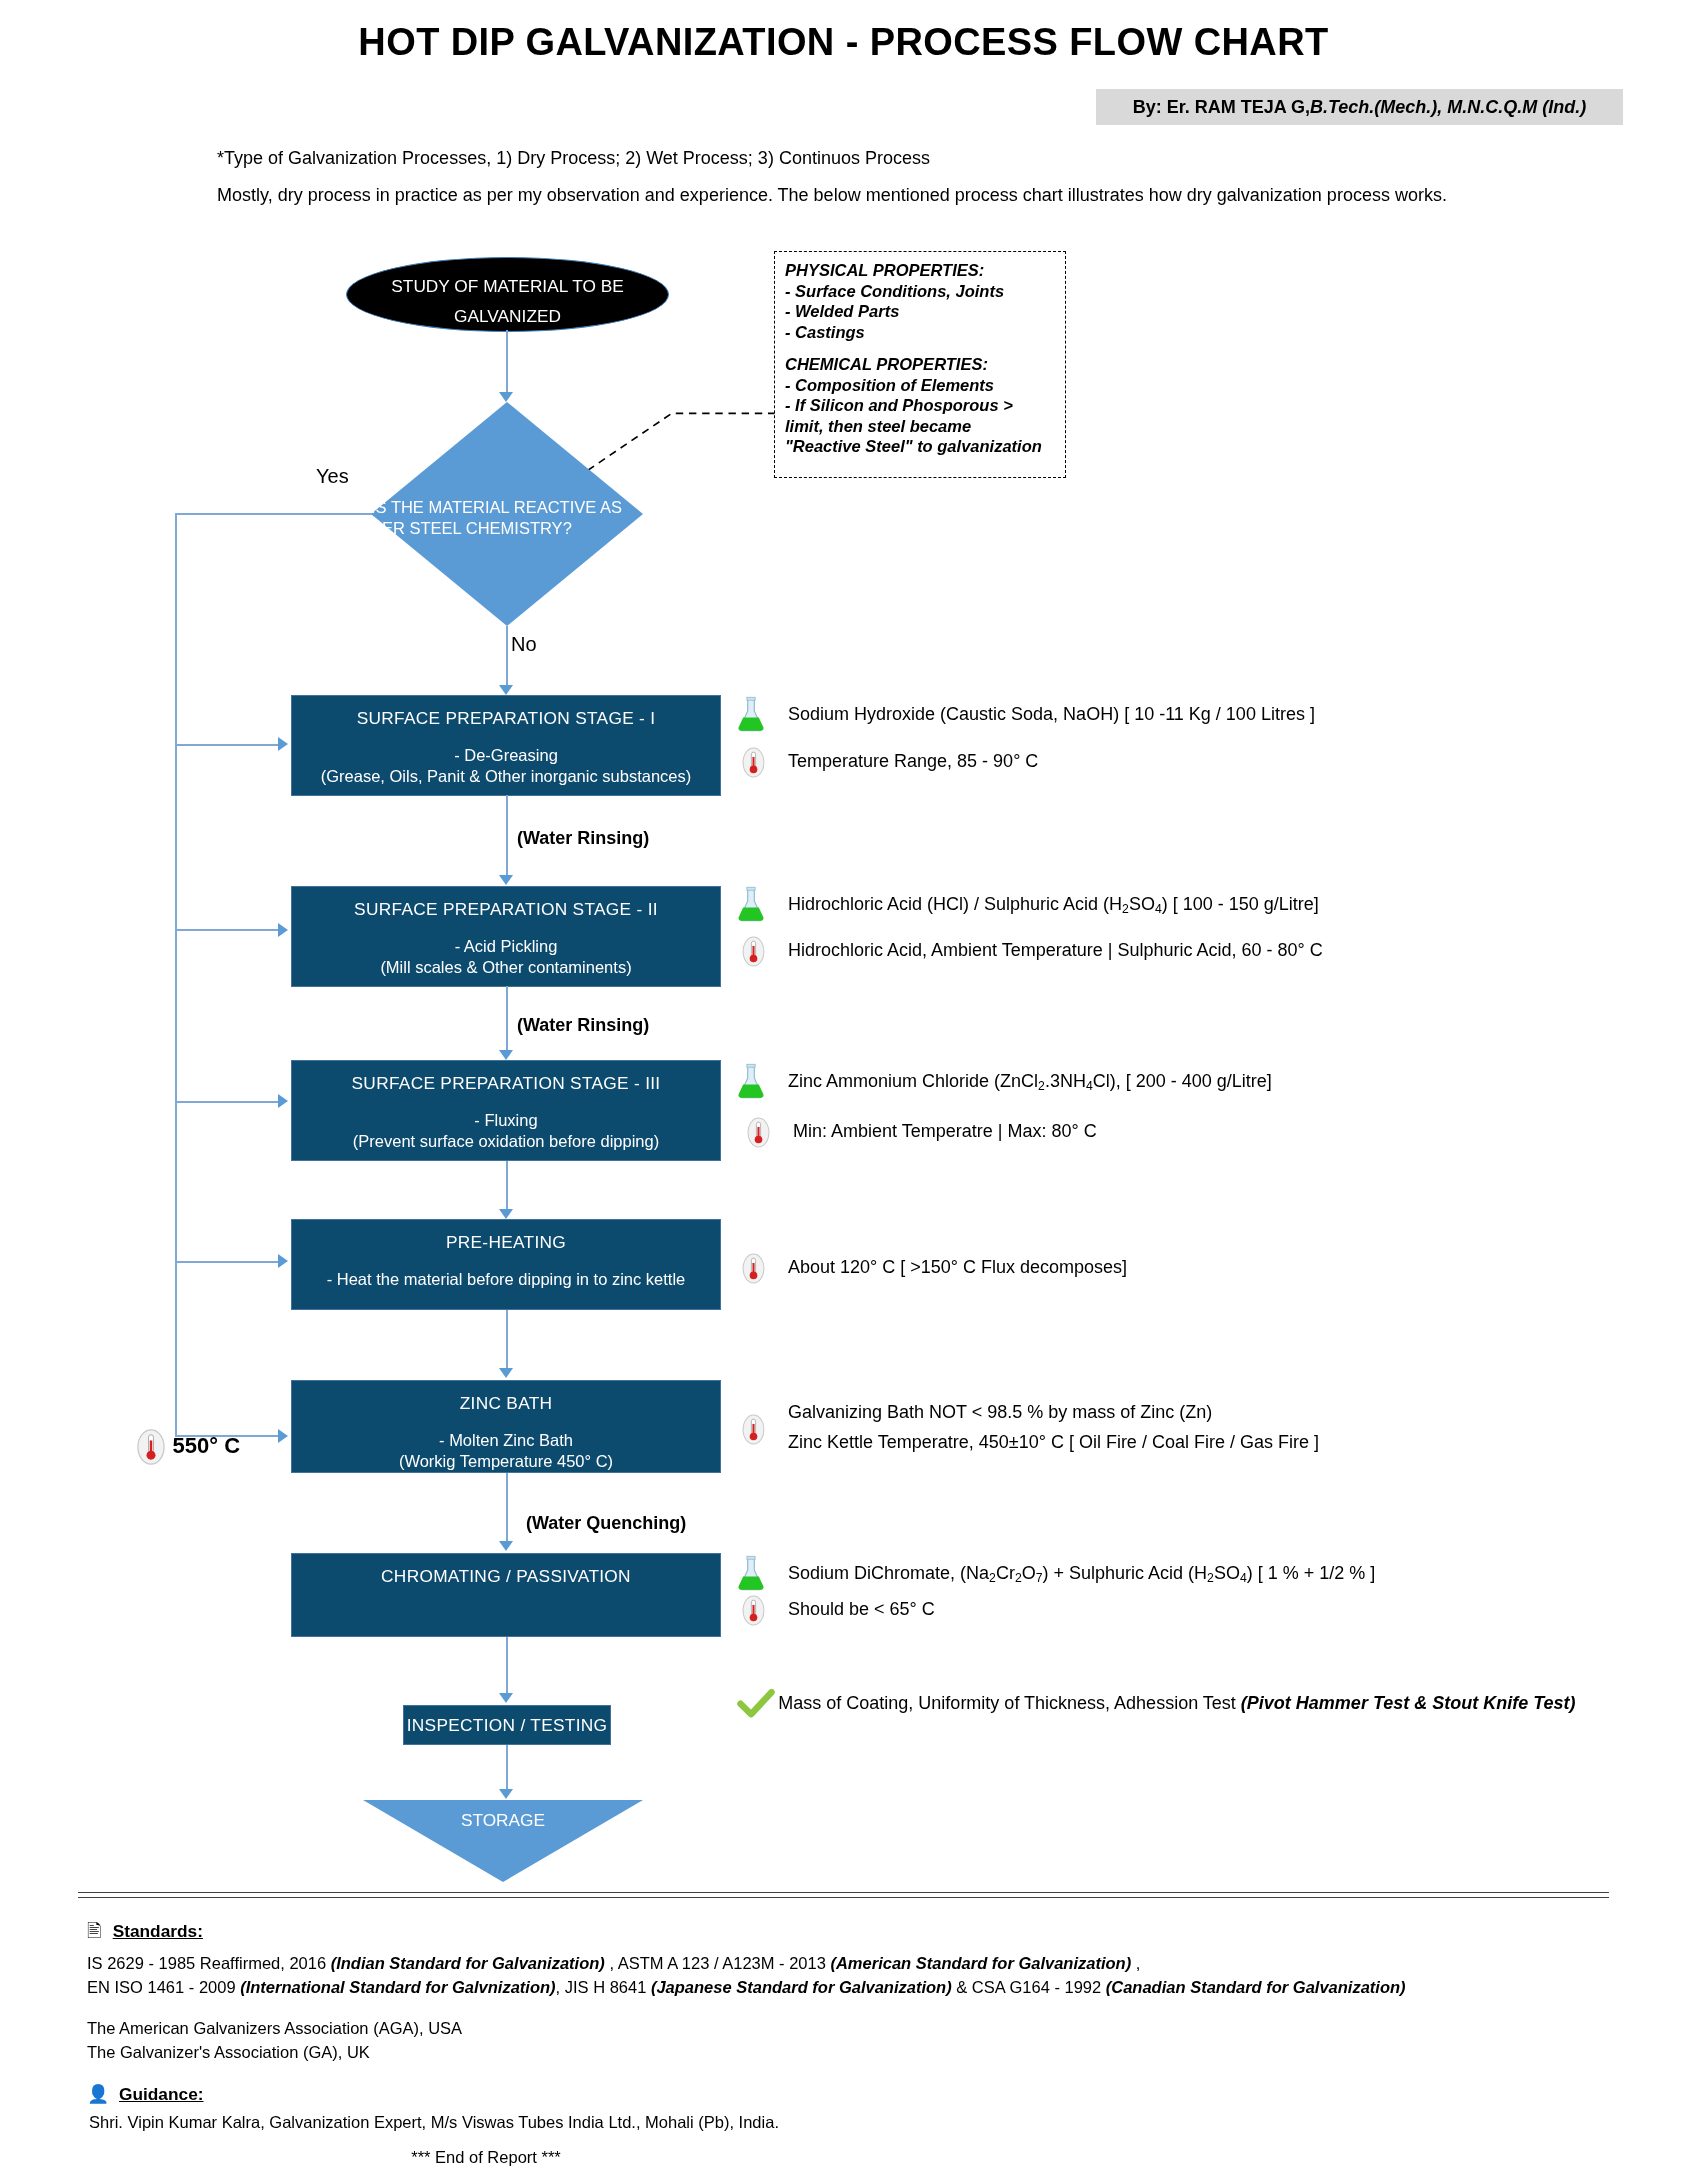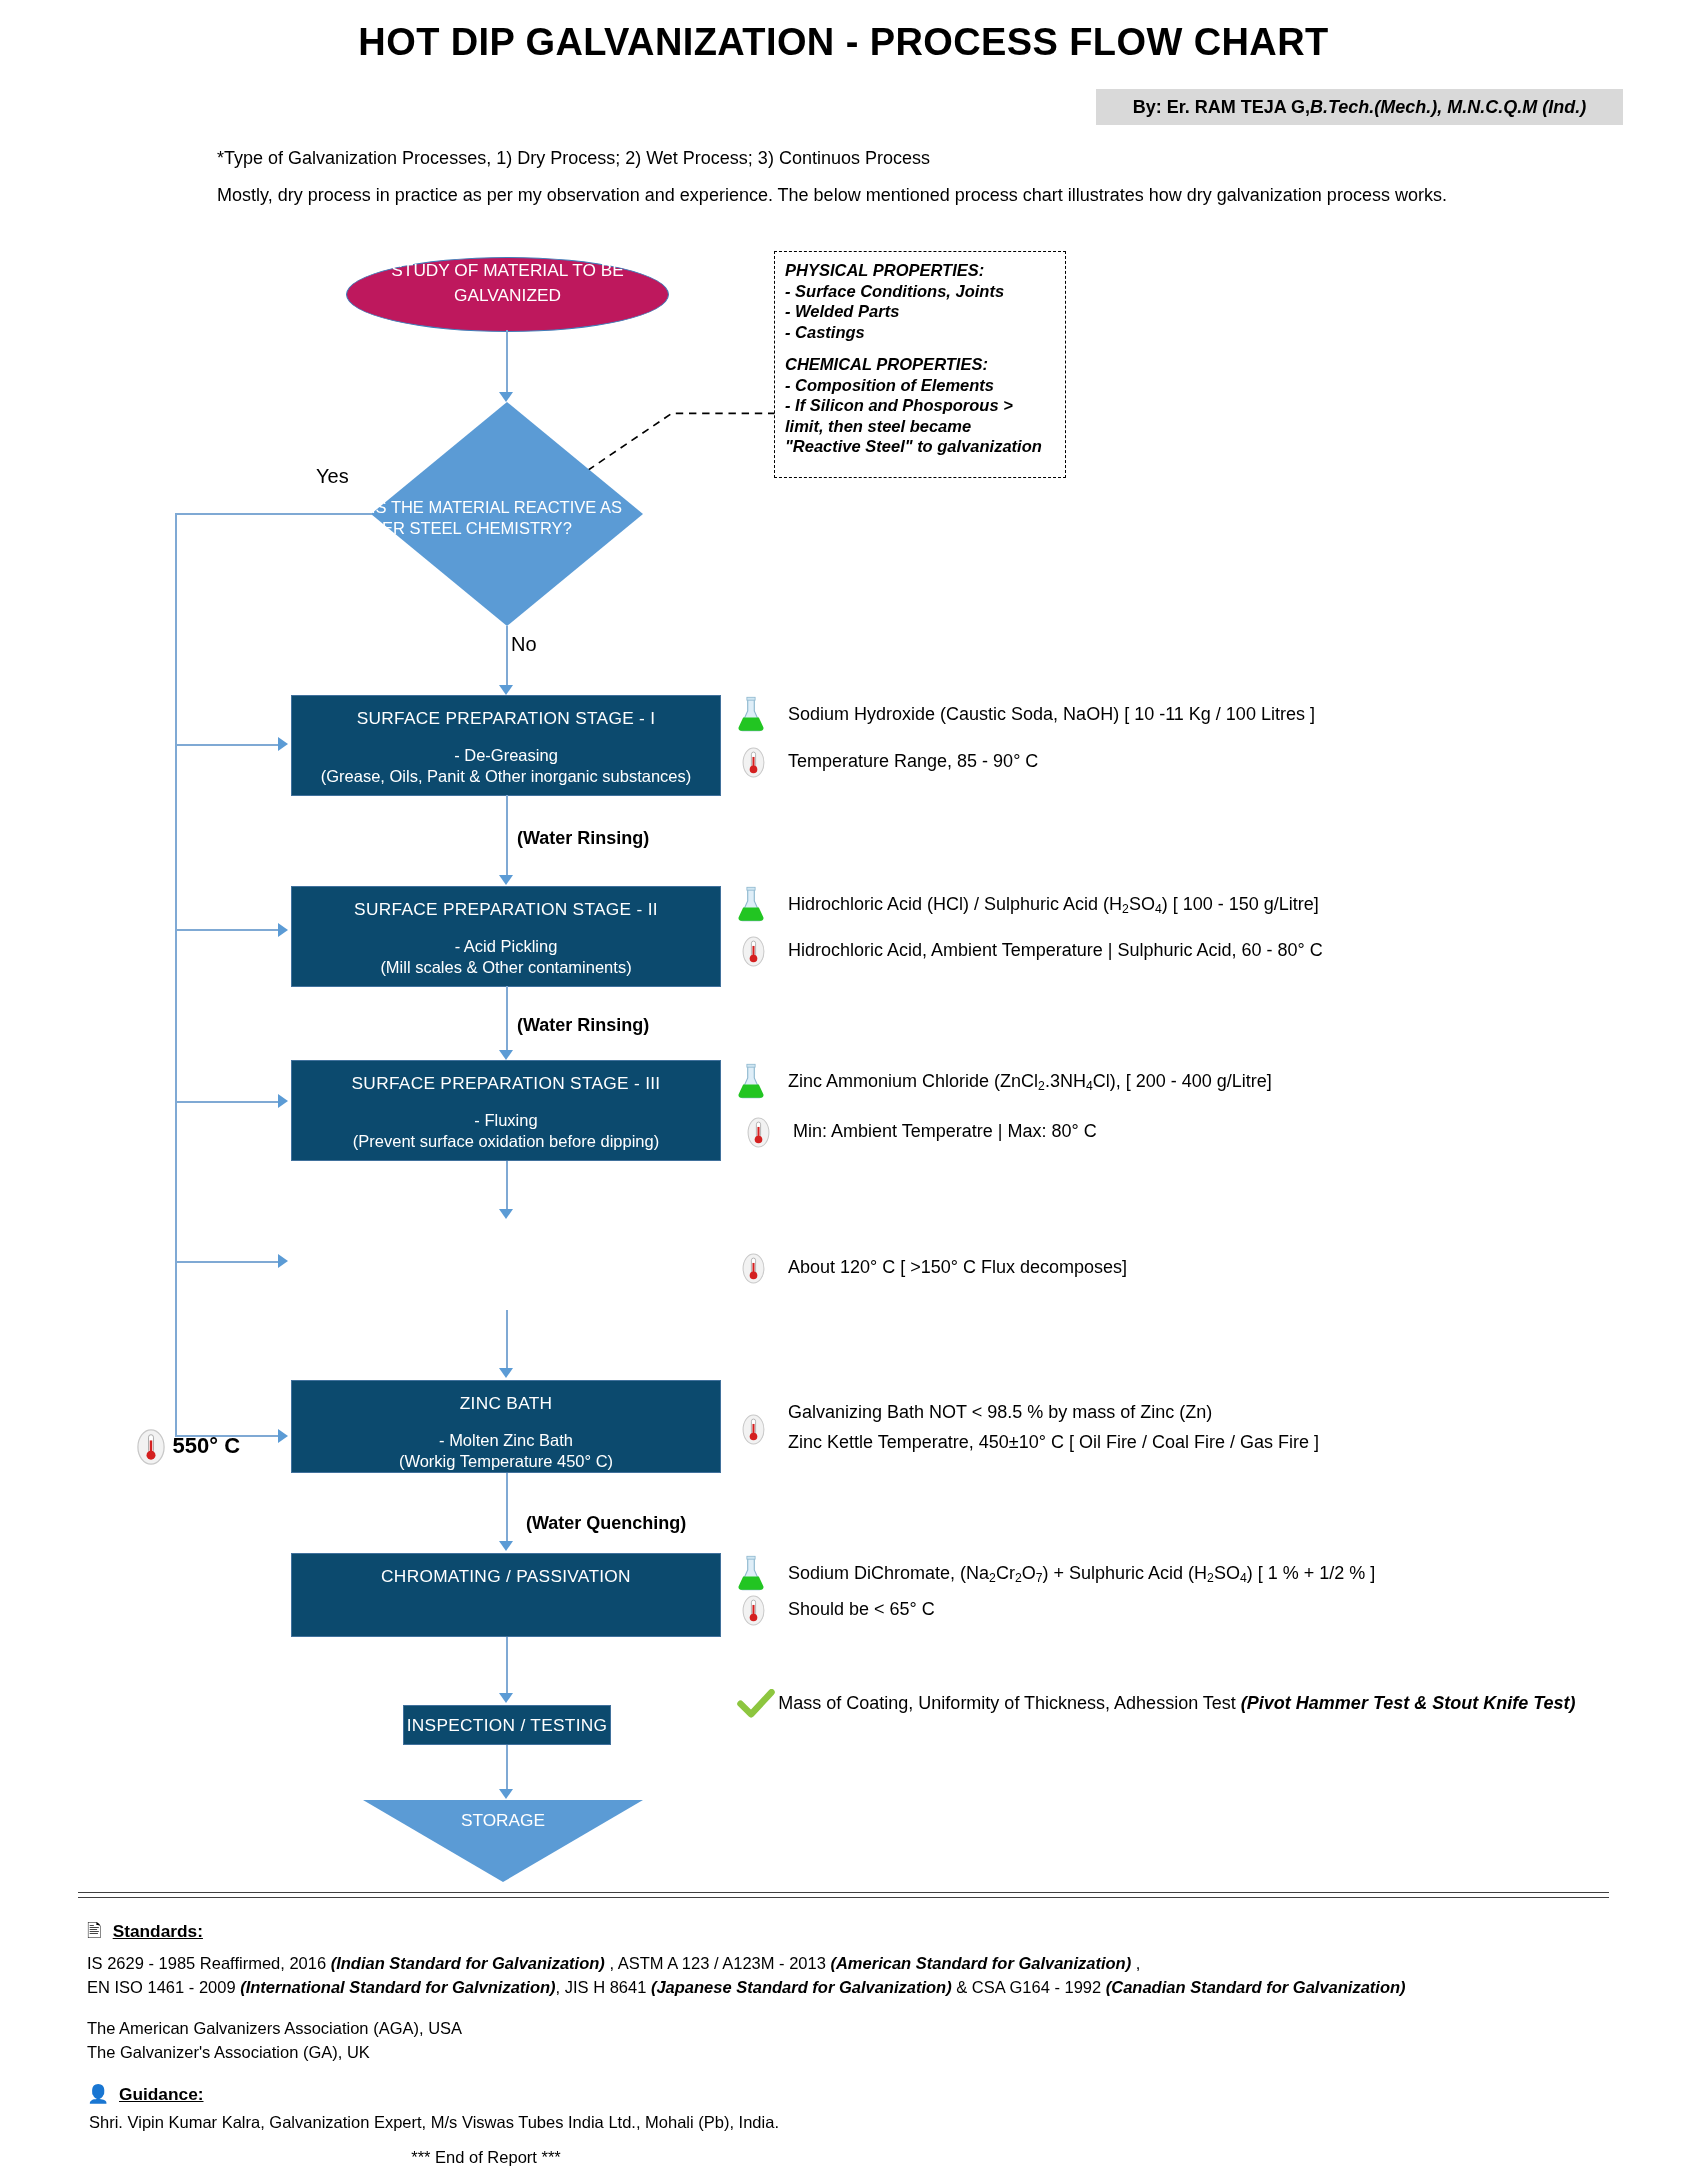--- a/index.html
+++ b/index.html
@@ -26,23 +26,23 @@
     display:flex;align-items:center;justify-content:center;
     font-size:18px;font-weight:bold;
   }
   .byline .ital{font-style:italic;}
   .intro1{position:absolute;left:217px;top:148px;font-size:18px;}
   .intro2{position:absolute;left:217px;top:185px;font-size:18px;}
 
   .ellipse{
     position:absolute;left:346px;top:257px;width:321px;height:73px;
     border-radius:50%;
-    background:#be185d;border:0.8px solid #3f7fba;
-    display:flex;align-items:flex-start;justify-content:center;
-    color:#fff;font-size:17.3px;line-height:25px;text-align:center;
+    background:#000000;border:0.8px solid #3f7fba;
+    display:flex;align-items:flex-end;justify-content:center;
+    color:#fff;font-size:17.3px;line-height:30px;text-align:center;
   }
 
   .diamond-wrap{
     position:absolute;left:371px;top:402px;width:272px;height:224px;
   }
   .diamond-shape{
     position:absolute;left:0;top:0;width:100%;height:100%;
     background:#5b9bd5;
     clip-path:polygon(50% 0%,100% 50%,50% 100%,0% 50%);
   }
@@ -185,20 +185,26 @@
   </div>
 
   <div class="proc" style="left:291px;top:1060px;width:430px;height:101px;">
     <div class="ptitle">SURFACE PREPARATION STAGE - III</div>
     <div class="psub">
       <div>-   Fluxing</div>
       <div>(Prevent surface oxidation before dipping)</div>
     </div>
   </div>
 
+  <div class="proc" style="left:291px;top:1219px;width:430px;height:91px;">
+    <div class="ptitle">PRE-HEATING</div>
+    <div class="psub">
+      <div>-  Heat the material before dipping in to zinc kettle</div>
+    </div>
+  </div>
 
   <div class="proc" style="left:291px;top:1380px;width:430px;height:93px;">
     <div class="ptitle">ZINC BATH</div>
     <div class="psub">
       <div>-   Molten Zinc Bath</div>
       <div>(Workig Temperature 450° C)</div>
     </div>
   </div>
 
   <div class="proc" style="left:291px;top:1553px;width:430px;height:84px;gap:36px;">

